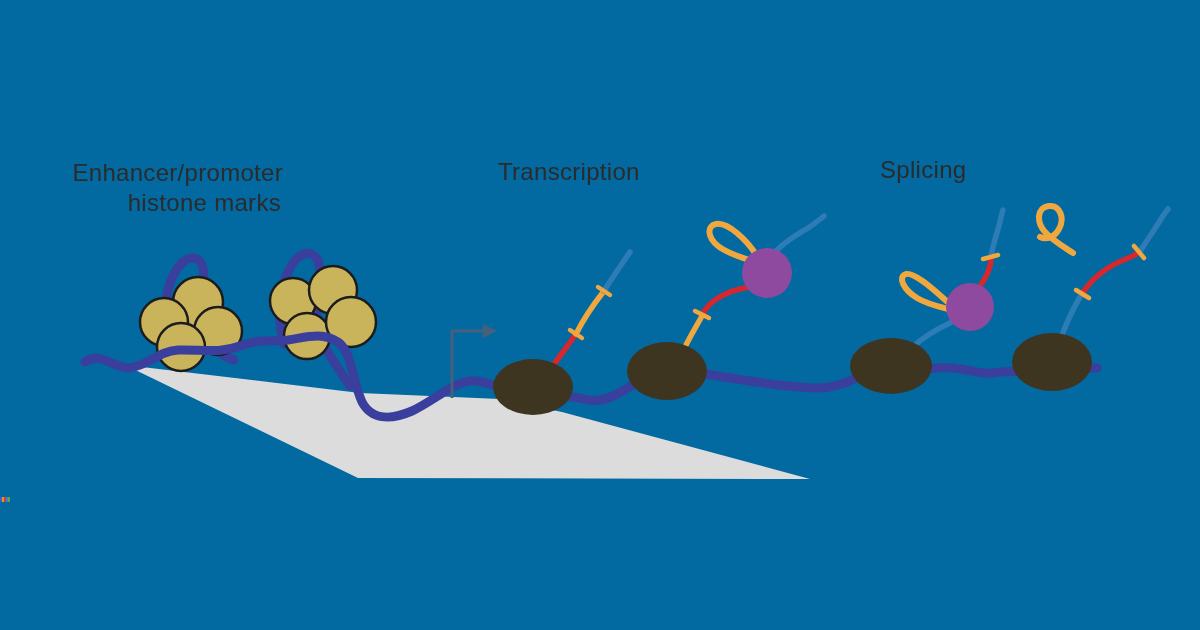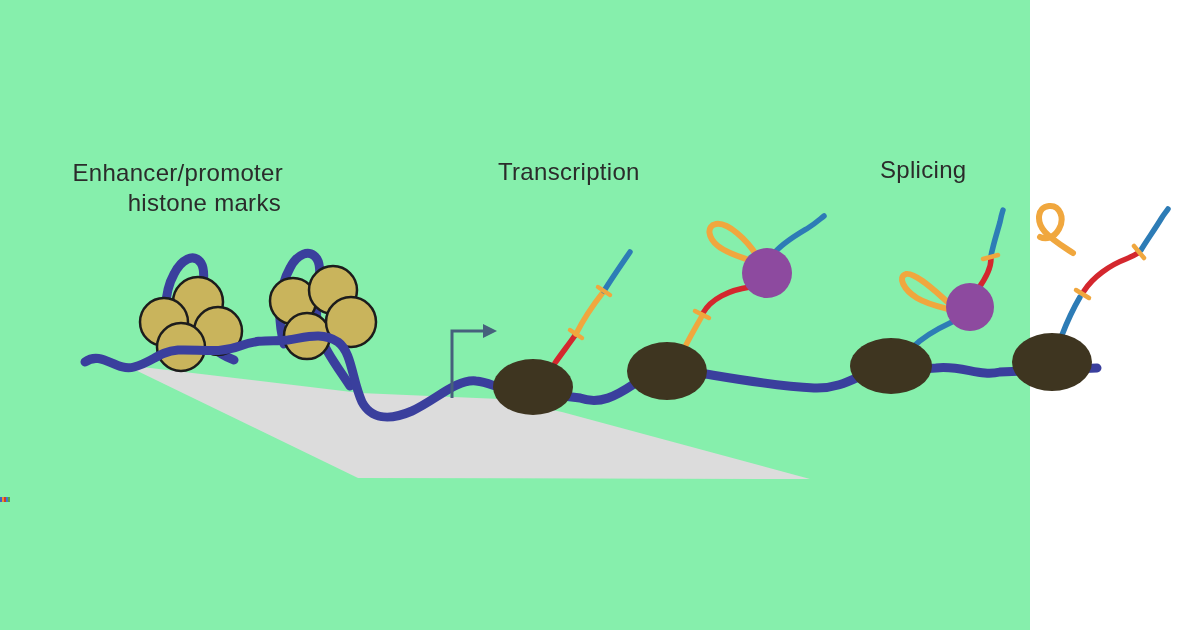--- a/index.html
+++ b/index.html
@@ -6,23 +6,23 @@
     margin: 0;
     padding: 0;
     width: 1200px;
     height: 630px;
     background: #ffffff;
     overflow: hidden;
     font-family: "Liberation Sans", sans-serif;
   }
   .stage {
     position: relative;
-    width: 1030px;
+    width: 1200px;
     height: 630px;
-    background: #86efac;
+    background: #0369a1;
   }
   svg.diagram {
     position: absolute;
     left: 0;
     top: 0;
     width: 1200px;
     height: 630px;
     display: block;
   }
   text.fig-label {

